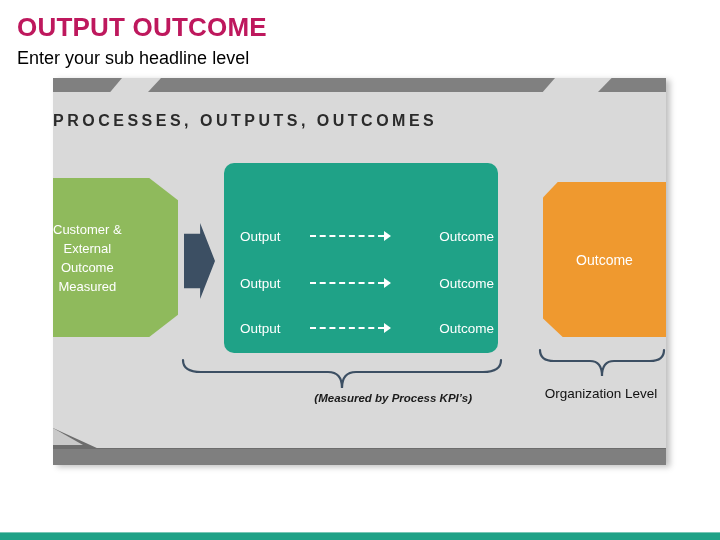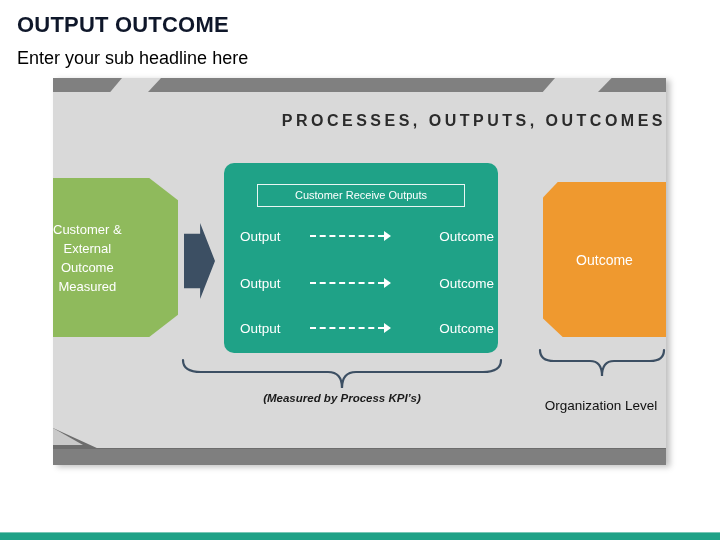--- a/index.html
+++ b/index.html
@@ -2,21 +2,21 @@
 <html style="--green: #8fba5c; --teal: #1fa287; --orange: #ef992f; --slate: #3c4f63; --slide_gray: #d9d9d9; --band_gray: #808080;"><head>
 <meta charset="utf-8">
 <style>
   * { margin: 0; padding: 0; box-sizing: border-box; }
   html, body { width: 720px; height: 540px; background: #ffffff; overflow: hidden; }
   body { position: relative; font-family: "Liberation Sans", sans-serif; }
 
   
   .page-title {
     position: absolute; left: 17px; top: 12px;
-    font-size: 22px; font-weight: bold; color: #0f172a; letter-spacing: 0.2px;
+    font-size: 26px; font-weight: bold; color: #be185d; letter-spacing: 0.2px;
   }
   .page-subtitle {
     position: absolute; left: 17px; top: 48px;
     font-size: 18px; color: #000000;
   }
 
   
   .slide {
     position: absolute; left: 53px; top: 78px; width: 613px; height: 387px;
     background: var(--slide_gray);
@@ -24,21 +24,21 @@
   }
 
   
   .band-seg { position: absolute; top: 0; height: 14px; background: var(--band_gray); }
   .band-a { left: 0;   width: 69px;  clip-path: polygon(0 0, 100% 0, 83% 100%, 0 100%); }
   .band-b { left: 95px; width: 407px; clip-path: polygon(3.2% 0, 100% 0, 97% 100%, 0 100%); }
   .band-c { left: 545px; width: 68px; clip-path: polygon(20% 0, 100% 0, 100% 100%, 0 100%); }
 
   .slide-heading {
     position: absolute; left: 0; top: 34px; width: 100%;
-    text-align: right; font-size: 16px; font-weight: bold;
+    text-align: left; font-size: 16px; font-weight: bold;
     letter-spacing: 3.5px; color: #2b2b2b;
   }
 
   
   .left-shape {
     position: absolute; left: 0; top: 100px; width: 125px; height: 159px;
     background: var(--green);
     clip-path: polygon(0 0, 77% 0, 100% 14%, 100% 86%, 77% 100%, 0 100%);
     display: flex; align-items: center; 
   }
@@ -85,24 +85,24 @@
 
   
   .brace { position: absolute; }
   .brace-left  { left: 128px; top: 280px; }
   .brace-right { left: 485px; top: 270px; }
   .brace path { fill: none; stroke: var(--slate); stroke-width: 2.2; stroke-linecap: round; }
 
   
   .level-label { position: absolute; text-align: center; color: #111111; }
   .process-label { left: 159px; top: 312px; width: 260px; }
-  .org-label     { left: 478px; top: 320px; width: 140px; }
+  .org-label     { left: 478px; top: 308px; width: 140px; }
   .level-label .main { font-size: 15px; }
   .org-label .main { font-size: 13.5px; }
-  .level-label .note { font-size: 11.5px; font-style: italic; font-weight: bold; color: #1a1a1a; margin-top: 2px; line-height: 13px; }
+  .level-label .note { font-size: 11.5px; font-style: italic; font-weight: bold; color: #1a1a1a; margin-top: 2px; line-height: 13px; text-align: right; }
   .org-label .note { font-size: 11px; }
 
   
   .bottom-band {
     position: absolute; left: 0; top: 370px; width: 613px; height: 17px;
     background: #7f7f7f; border-top: 1px solid #6d6d6d;
   }
   .curl-dark {
     position: absolute; left: 0; top: 350px; width: 46px; height: 21px;
     background: #6d6d6d; clip-path: polygon(0 0, 100% 100%, 0 100%);
@@ -115,21 +115,21 @@
   
   .footer-bar {
     position: absolute; left: 0; bottom: 0; width: 720px; height: 8px;
     background: var(--teal); border-top: 1px solid #79c7b6;
   }
 </style>
 </head>
 <body>
 
 <div class="page-title">OUTPUT OUTCOME</div>
-<div class="page-subtitle">Enter your sub headline here</div>
+<div class="page-subtitle">Enter your sub headline level</div>
 
 <div class="slide">
 
   <div class="band-seg band-a"></div>
   <div class="band-seg band-b"></div>
   <div class="band-seg band-c"></div>
 
   <div class="slide-heading">PROCESSES, OUTPUTS, OUTCOMES</div>
 
   <div class="left-shape">
@@ -137,21 +137,20 @@
       <span>Customer &amp;</span>
       <span>External</span>
       <span>Outcome</span>
       <span>Measured</span>
     </div>
   </div>
 
   <div class="block-arrow"></div>
 
   <div class="panel">
-    <div class="panel-badge">Customer Receive Outputs</div>
 
     <div class="panel-row row-0">
       <span>Output</span>
       <span class="dash-arrow"></span>
       <span>Outcome</span>
     </div>
     <div class="panel-row row-1">
       <span>Output</span>
       <span class="dash-arrow"></span>
       <span>Outcome</span>

